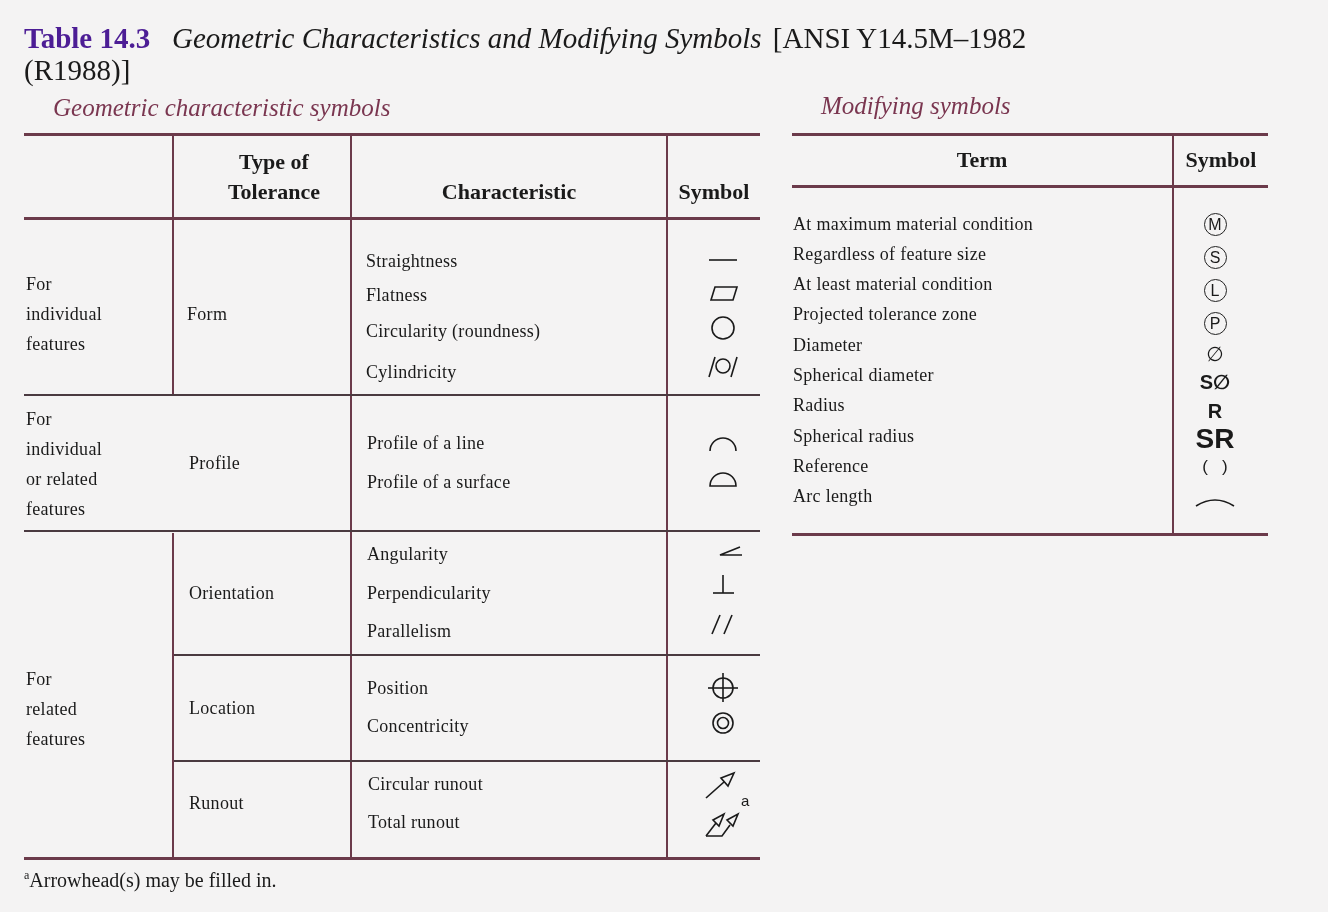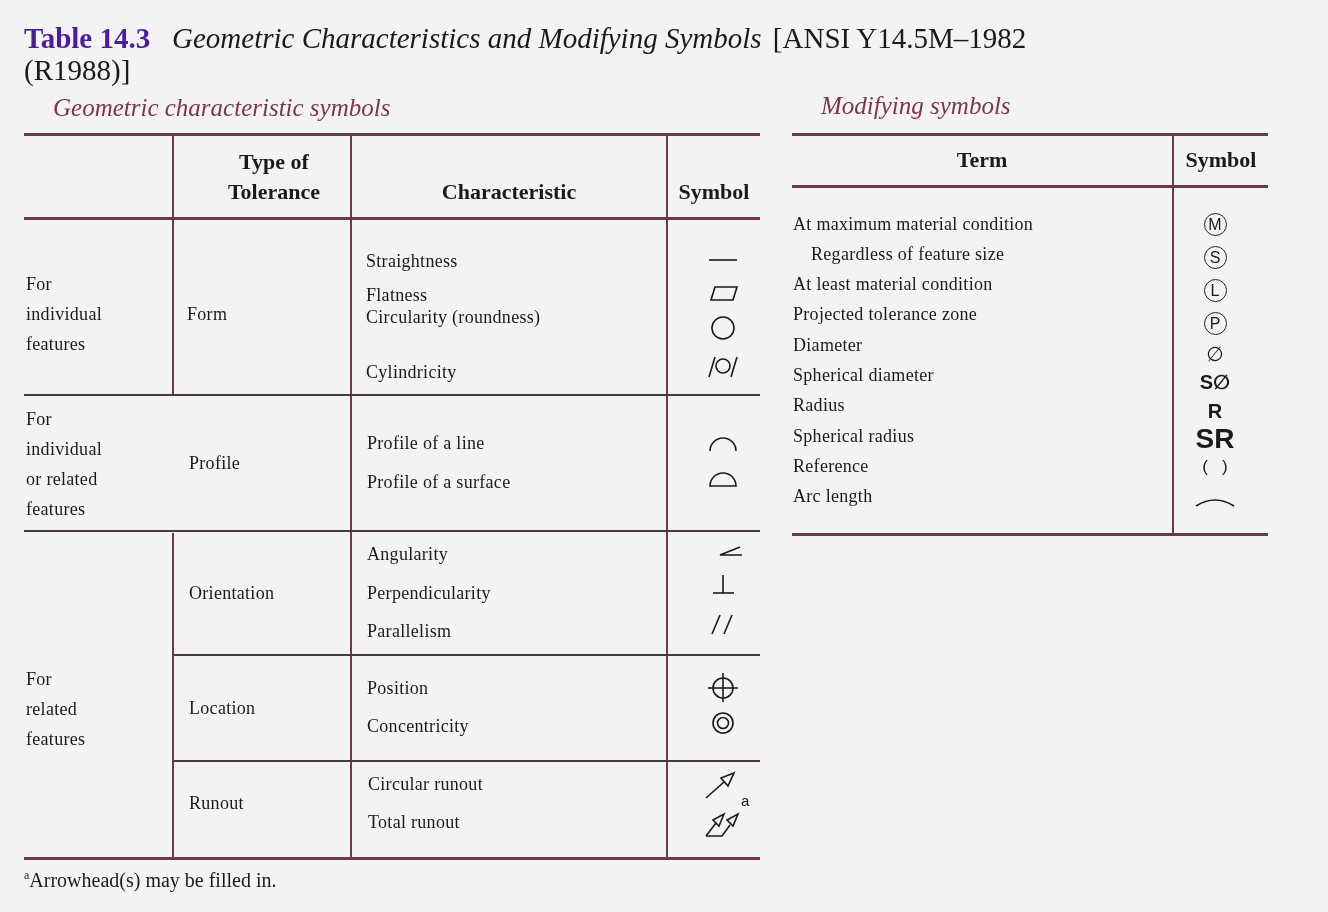--- a/index.html
+++ b/index.html
@@ -74,21 +74,21 @@
 </div>
 
 <div class="t" style="left:187px;top:299px;">Form</div>
 <div class="t" style="left:189px;top:448px;">Profile</div>
 <div class="t" style="left:189px;top:578px;">Orientation</div>
 <div class="t" style="left:189px;top:693px;">Location</div>
 <div class="t" style="left:189px;top:788px;">Runout</div>
 
 <div class="t" style="left:366px;top:246px;">Straightness</div>
 <div class="t" style="left:366px;top:280px;">Flatness</div>
-<div class="t" style="left:366px;top:302px;">Circularity (roundness)</div>
+<div class="t" style="left:366px;top:316px;">Circularity (roundness)</div>
 <div class="t" style="left:366px;top:357px;">Cylindricity</div>
 <div class="t" style="left:367px;top:428px;">Profile of a line</div>
 <div class="t" style="left:367px;top:467px;">Profile of a surface</div>
 <div class="t" style="left:367px;top:539px;">Angularity</div>
 <div class="t" style="left:367px;top:578px;">Perpendicularity</div>
 <div class="t" style="left:367px;top:616px;">Parallelism</div>
 <div class="t" style="left:367px;top:673px;">Position</div>
 <div class="t" style="left:367px;top:711px;">Concentricity</div>
 <div class="t" style="left:368px;top:769px;">Circular runout</div>
 <div class="t" style="left:368px;top:807px;">Total runout</div>
@@ -168,21 +168,21 @@
 
 <div class="hrule" style="left:792px;top:133px;width:476px;"></div>
 <div class="hrule" style="left:792px;top:185px;width:476px;"></div>
 <div class="hrule" style="left:792px;top:533px;width:476px;"></div>
 <div class="vline" style="left:1172px;top:136px;height:397px;"></div>
 
 <div class="hd" style="left:792px;top:145px;width:380px;">Term</div>
 <div class="hd" style="left:1174px;top:145px;width:94px;">Symbol</div>
 
 <div class="t" style="left:793px;top:209px;">At maximum material condition</div>
-<div class="t" style="left:793px;top:239px;margin-left:18px;">Regardless of feature size</div>
+<div class="t" style="left:793px;top:239px;">Regardless of feature size</div>
 <div class="t" style="left:793px;top:269px;">At least material condition</div>
 <div class="t" style="left:793px;top:299px;">Projected tolerance zone</div>
 <div class="t" style="left:793px;top:330px;">Diameter</div>
 <div class="t" style="left:793px;top:360px;">Spherical diameter</div>
 <div class="t" style="left:793px;top:390px;">Radius</div>
 <div class="t" style="left:793px;top:421px;">Spherical radius</div>
 <div class="t" style="left:793px;top:451px;">Reference</div>
 <div class="t" style="left:793px;top:481px;">Arc length</div>
 
 <div class="sym" style="left:1185px;top:208px;"><span class="circ">M</span></div>

